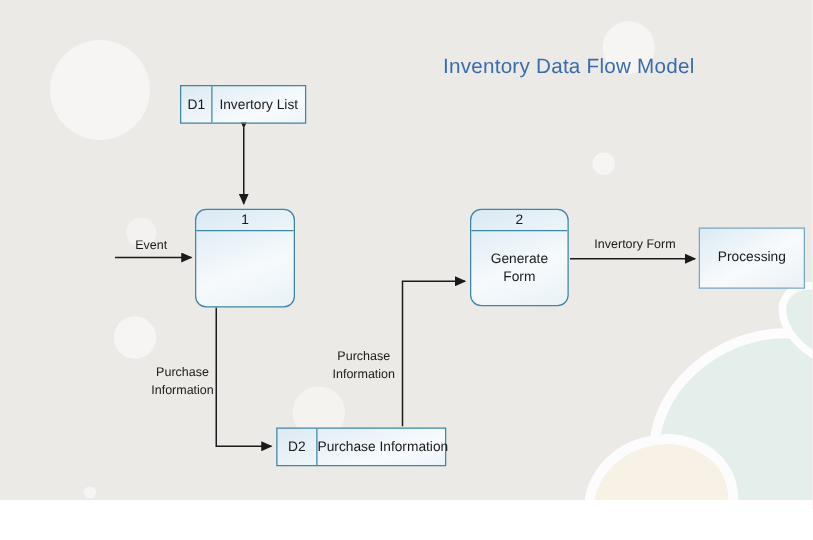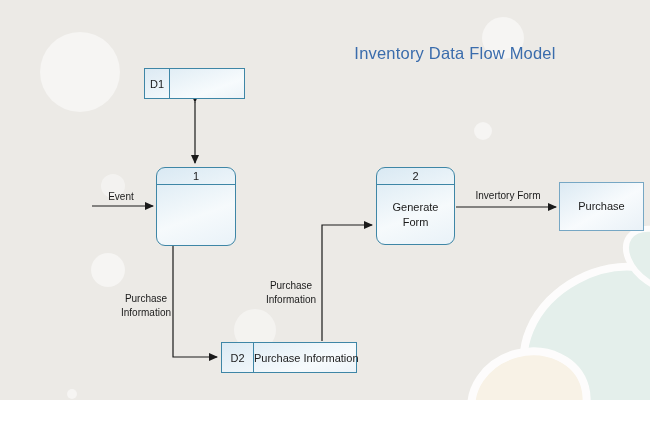--- a/index.html
+++ b/index.html
@@ -106,29 +106,30 @@
 
   <div class="process" style="left:376px;top:167px;width:79px;height:78px;">
     <div class="process-header">2</div>
     <div class="process-body">
       <span class="wrap">Generate Form</span>
     </div>
   </div>
 
   <div class="datastore" style="left:144px;top:68px;width:101px;height:31px;">
     <div class="ds-id" style="width:25px;">D1</div>
+    <div class="ds-label">Invertory List</div>
   </div>
 
   <div class="datastore" style="left:221px;top:342px;width:136px;height:31px;">
     <div class="ds-id" style="width:32px;">D2</div>
     <div class="ds-label">Purchase Information</div>
   </div>
 
   <div class="entity" style="left:559px;top:182px;width:85px;height:49px;">
-    <span>Purchase</span>
+    <span>Processing</span>
   </div>
 
   <div class="flow-label" style="left:96px;top:190px;width:50px;">Event</div>
   <div class="flow-label" style="left:462px;top:189px;width:92px;">Invertory Form</div>
   <div class="flow-label" style="left:110px;top:292px;width:72px;">Purchase Information</div>
   <div class="flow-label" style="left:255px;top:279px;width:72px;">Purchase Information</div>
 
 </div>
 
 </body></html>

